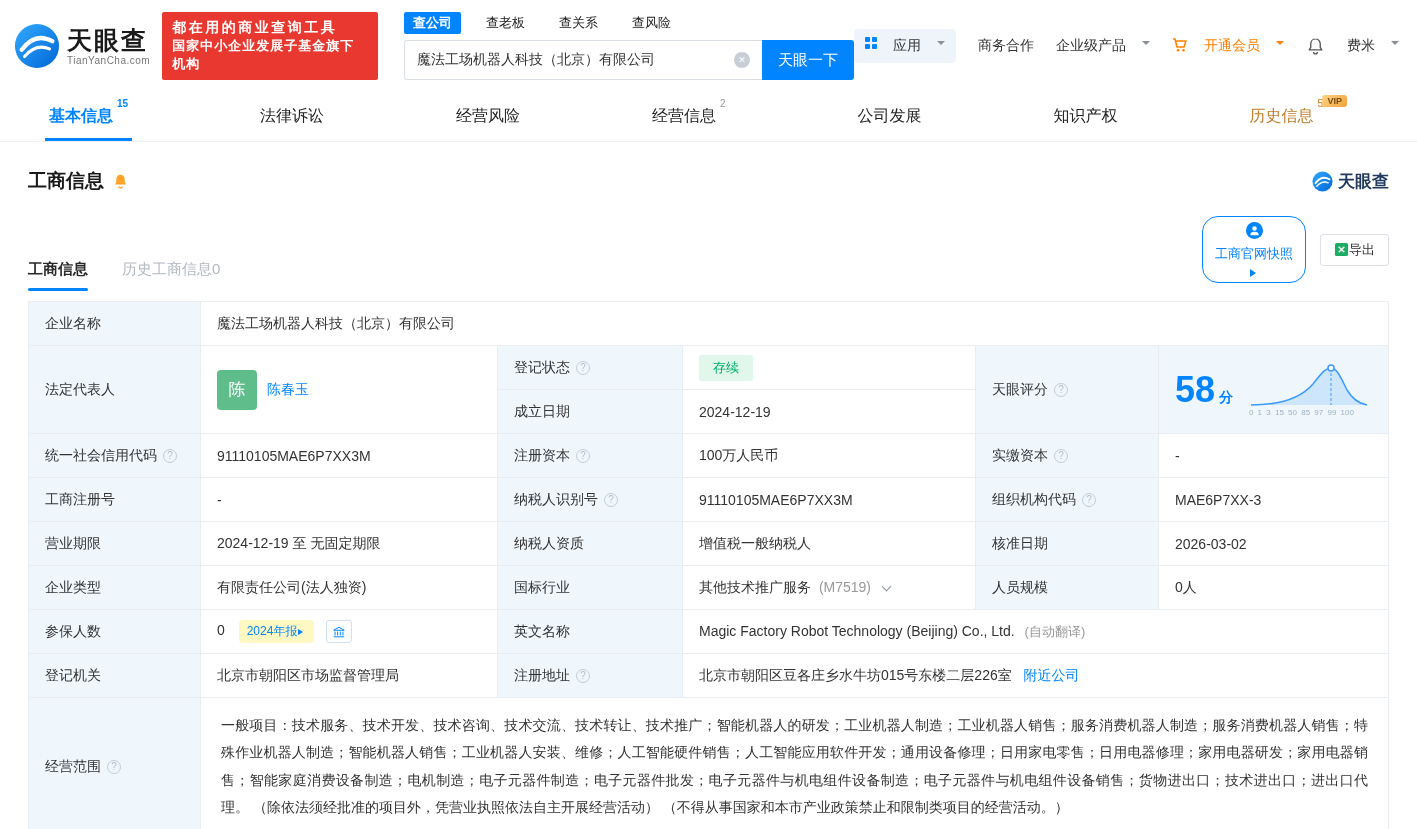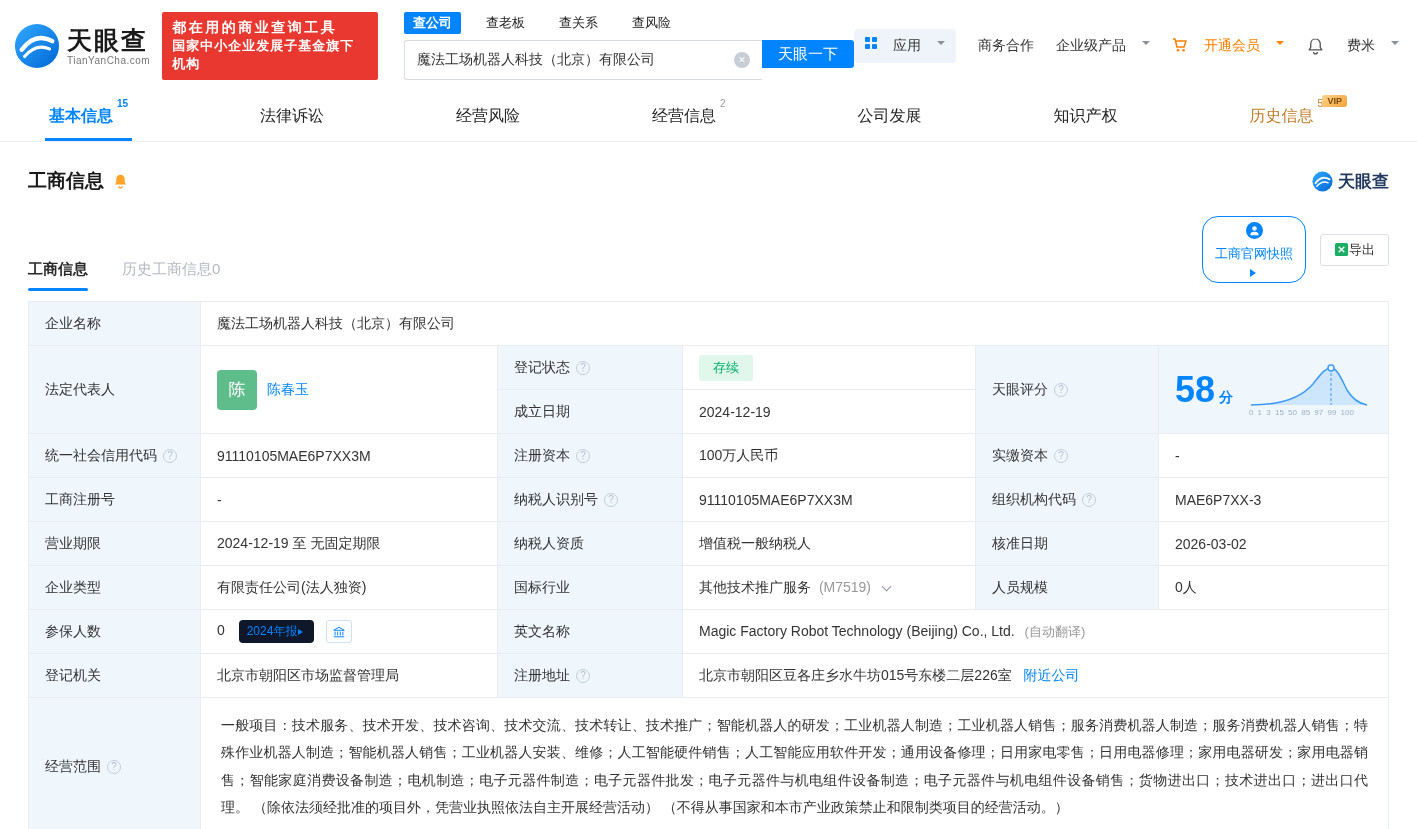--- a/index.html
+++ b/index.html
@@ -18,21 +18,21 @@
 
   .search-area { margin-left:26px; }
   .search-tabs { display:flex; gap:16px; align-items:center; margin-bottom:6px; }
   .search-tab { font-size:13px; color:#222; padding:2px 9px; cursor:pointer; }
   .search-tab.active { background:#0084ff; color:#fff; border-radius:2px; font-weight:bold; }
   .search-box { display:flex; }
   .search-input-wrap { width:358px; height:40px; border:1px solid #d9dee5; border-right:none; border-radius:3px 0 0 3px; display:flex; align-items:center; padding:0 12px; background:#fff; }
   .search-input { flex:1; border:none; outline:none; font-size:14px; color:#333; background:transparent; font-family:inherit; }
   .clear-icon { width:16px; height:16px; border-radius:50%; background:#c8ced6; color:#fff; font-size:9px; display:flex; align-items:center; justify-content:center; cursor:pointer; flex:0 0 auto; }
   .clear-icon::before { content:"\2715"; }
-  .search-btn { width:92px; height:28px; border:none; background:#0084ff; color:#fff; font-size:15px; border-radius:0 3px 3px 0; cursor:pointer; font-family:inherit; }
+  .search-btn { width:92px; height:40px; border:none; background:#0084ff; color:#fff; font-size:15px; border-radius:0 3px 3px 0; cursor:pointer; font-family:inherit; }
 
   .header-right { margin-left:auto; display:flex; align-items:center; gap:22px; font-size:14px; color:#333; }
   .menu-item { display:flex; align-items:flex-start; gap:16px; cursor:pointer; white-space:nowrap; }
   .menu-app { background:#eff4fa; padding:8px 11px; border-radius:4px; }
   .grid-icon { display:inline-grid; grid-template-columns:5px 5px; gap:2px; }
   .grid-icon i { width:5px; height:5px; background:#0084ff; border-radius:1px; }
   .caret { width:0; height:0; border:4px solid transparent; border-top-color:#8a9099; margin-top:4px; }
   .vip-link { color:#ff8000; }
   .vip-link .caret { border-top-color:#ff8000; }
 
@@ -77,21 +77,21 @@
   .rep-cell { display:flex; align-items:center; gap:10px; }
   .avatar { width:40px; height:40px; background:#5fbd8c; color:#fff; font-size:17px; display:flex; align-items:center; justify-content:center; border-radius:4px; cursor:pointer; flex:0 0 auto; }
   td.score-cell { background:#eff7fd; }
   .score-wrap { display:flex; align-items:center; gap:16px; }
   .score-num { font-size:36px; font-weight:bold; color:#0084ff; line-height:1; }
   .score-unit { font-size:14px; color:#0084ff; font-weight:bold; }
   .score-chart { display:flex; flex-direction:column; }
   .score-axis { font-size:8px; color:#9db0c3; word-spacing:2px; margin-top:1px; white-space:nowrap; }
   .mutedtxt { color:#999; }
   .small-note { color:#999; font-size:13px; margin-left:6px; }
-  .annual-badge { display:inline-flex; align-items:center; background:#0f172a; color:#0084ff; font-size:12px; padding:3px 8px; border-radius:4px; margin-left:10px; cursor:pointer; gap:0; vertical-align:middle; }
+  .annual-badge { display:inline-flex; align-items:center; background:#fef9c3; color:#0084ff; font-size:12px; padding:3px 8px; border-radius:4px; margin-left:10px; cursor:pointer; gap:0; vertical-align:middle; }
   .badge-arrow { width:0; height:0; border:3.5px solid transparent; border-left:5px solid #0084ff; margin-left:1px; }
   .gov-icon-btn { display:inline-flex; align-items:center; justify-content:center; width:26px; height:23px; border:1px solid #cfe0f2; border-radius:3px; margin-left:8px; cursor:pointer; background:#fff; vertical-align:middle; }
   .chevron { display:inline-block; width:7px; height:7px; border-right:1.5px solid #8a96a3; border-bottom:1.5px solid #8a96a3; transform:rotate(45deg); margin-left:8px; margin-bottom:2px; }
   .scope-text { line-height:1.95; text-align:justify; }
 </style>
 </head>
 <body>
 
 <div class="header">
   <div class="logo">

